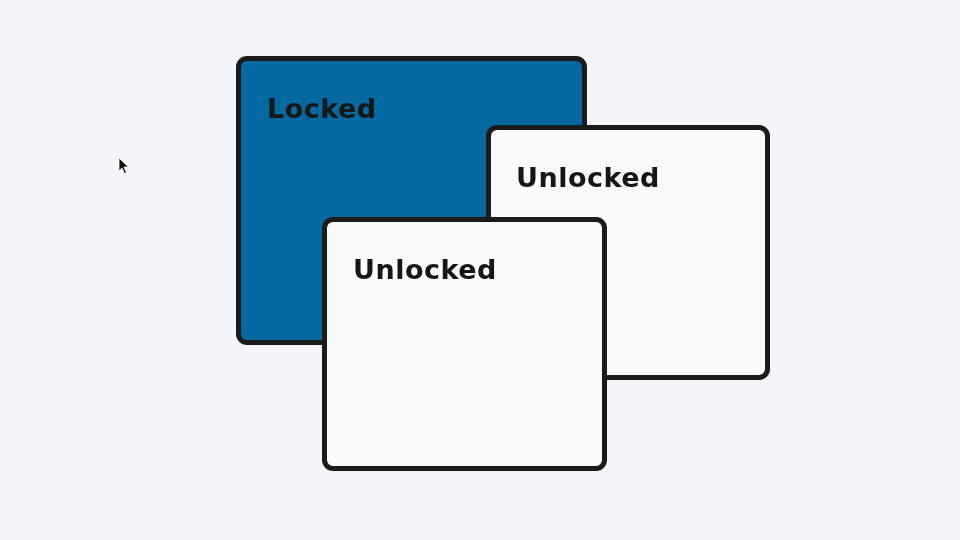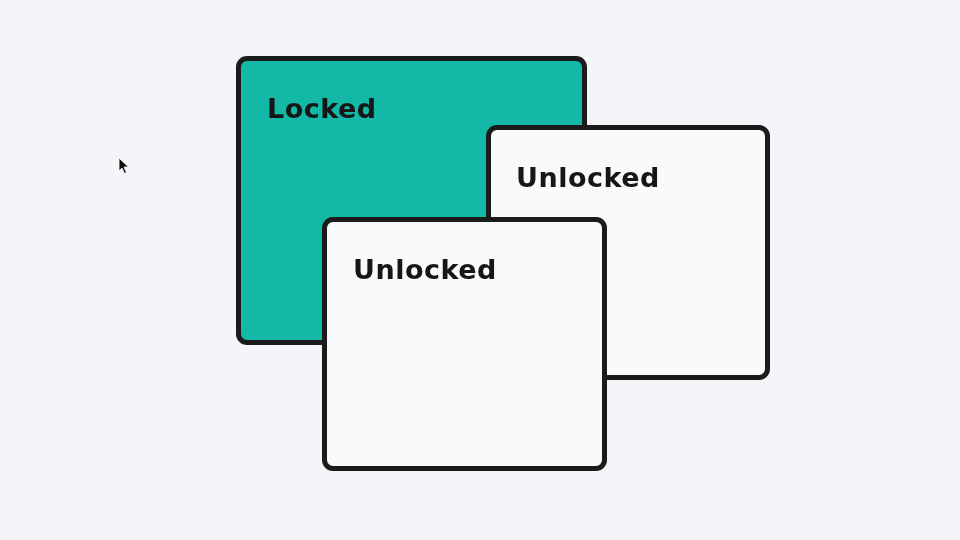--- a/index.html
+++ b/index.html
@@ -16,21 +16,21 @@
     border-radius: 11px;
   }
   .card .label {
     position: absolute;
     font-weight: bold;
     font-size: 27px;
     color: #161616;
     letter-spacing: 0.5px;
     white-space: nowrap;
   }
-  #card-locked { left: 236px; top: 56px; width: 351px; height: 289px; background: #14b8a6; z-index: 1; }
+  #card-locked { left: 236px; top: 56px; width: 351px; height: 289px; background: #0369a1; z-index: 1; }
   #card-locked .label { left: 26px; top: 32px; }
   #card-back { left: 486px; top: 125px; width: 284px; height: 255px; background: #f9fafb; z-index: 2; }
   #card-back .label { left: 25px; top: 32px; }
   #card-front { left: 322px; top: 217px; width: 285px; height: 254px; background: #f9fafb; z-index: 3; }
   #card-front .label { left: 26px; top: 32px; }
   .cursor { position: absolute; left: 118px; top: 157px; width: 12px; height: 18px; z-index: 10; }
 </style>
 </head>
 <body>
 

